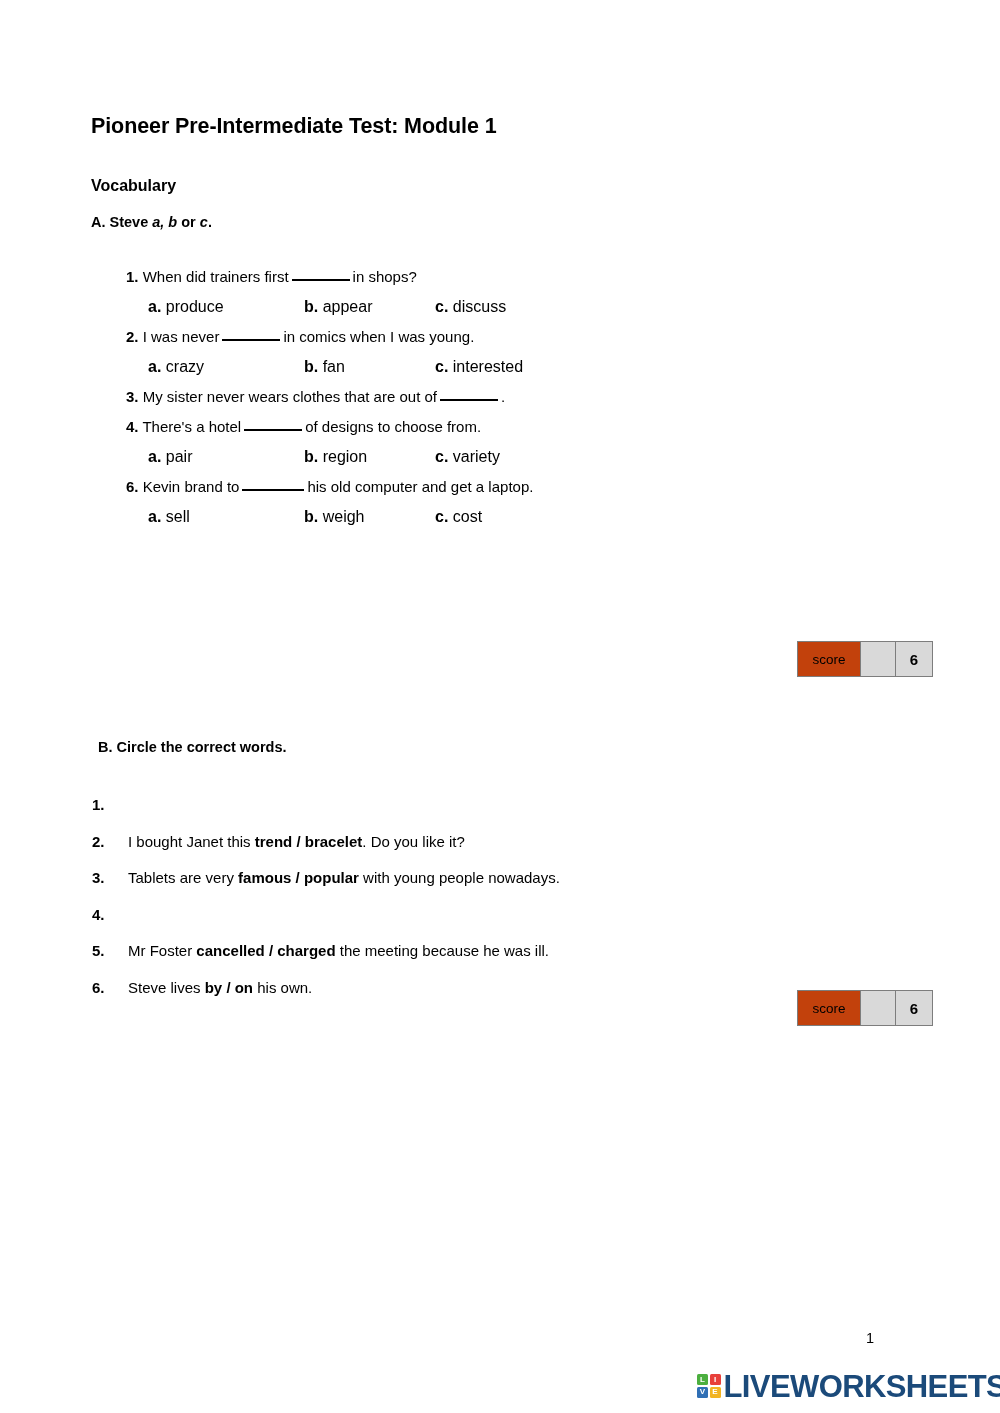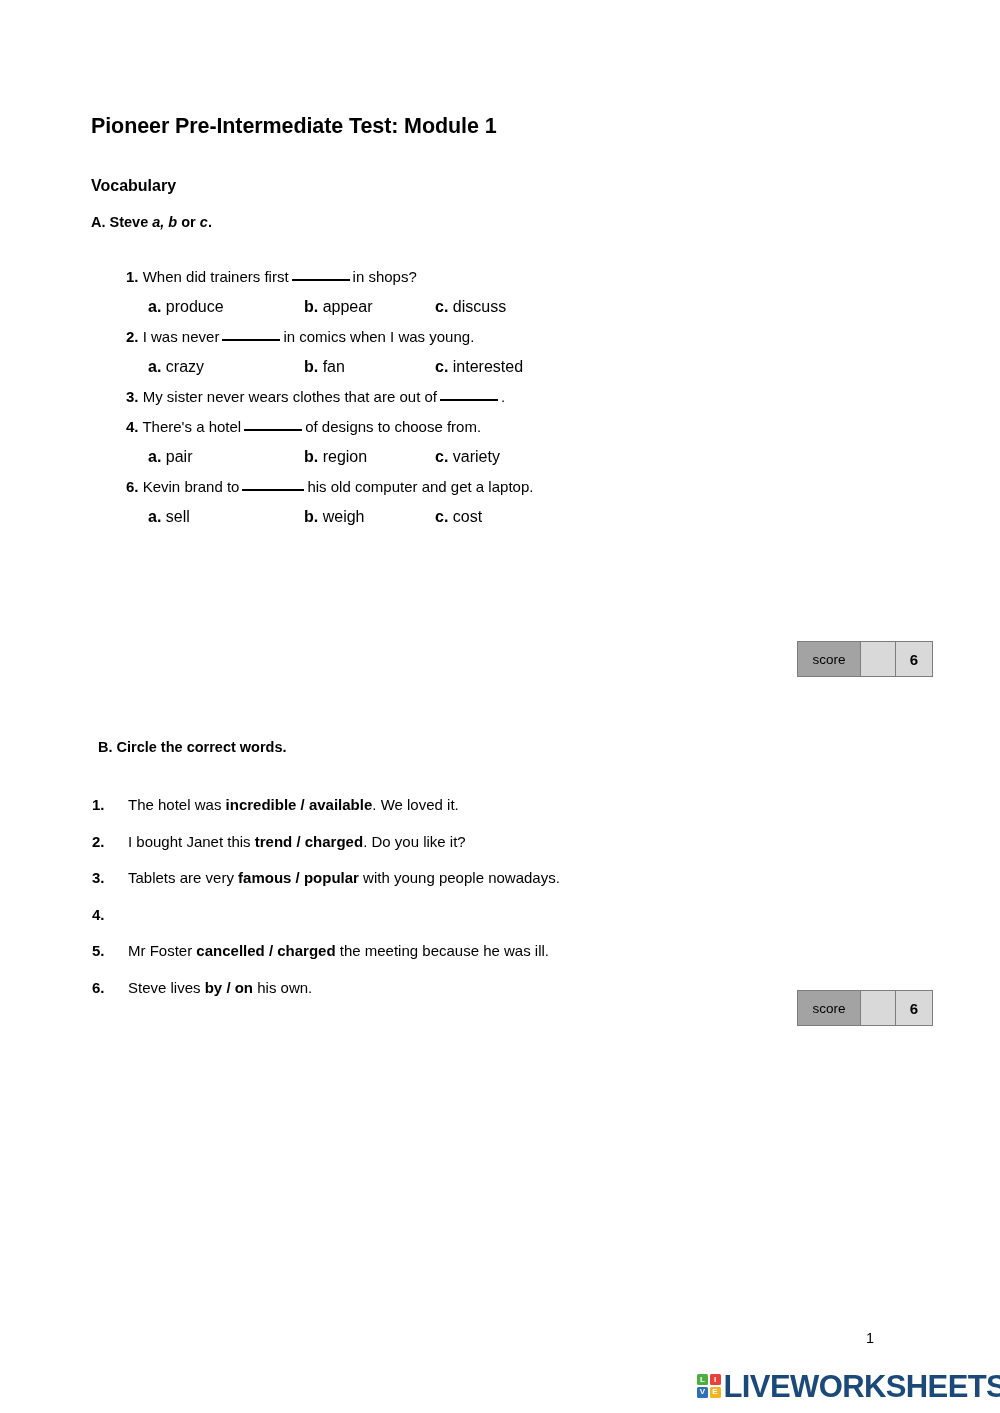--- a/index.html
+++ b/index.html
@@ -81,21 +81,21 @@
     height: 36px;
     font-size: 13.5px;
     background: #fff;
   }
   .score-box .cell {
     display: flex;
     align-items: center;
     justify-content: center;
     height: 100%;
   }
-  .score-box .cell-label { width: 62px; background: #a3a3a3; }
+  .score-box .cell-label { width: 62px; background: #c2410c; }
   .score-box .cell-blank {
     width: 36px; background: #d9d9d9;
     border-left: 1.2px solid #7d7d7d;
     border-right: 1.2px solid #7d7d7d;
   }
   .score-box .cell-total {
     width: 36px; background: #d9d9d9;
     font-weight: bold; font-size: 15px;
   }
   .score-1 { left: 797px; top: 641px; }
@@ -233,26 +233,25 @@
     <div class="cell cell-blank"></div>
     <div class="cell cell-total">6</div>
   </div>
 
   <div class="ex-heading ex-b-heading">B. Circle the correct words.</div>
 
   <div class="exB">
 
     <div class="qb-item">
       <span class="qnum">1.</span>
-      <span class="qtext"><span>The hotel was </span><b>incredible / available</b><span>. We loved it.</span></span>
     </div>
 
     <div class="qb-item">
       <span class="qnum">2.</span>
-      <span class="qtext"><span>I bought Janet this </span><b>trend / charged</b><span>. Do you like it?</span></span>
+      <span class="qtext"><span>I bought Janet this </span><b>trend / bracelet</b><span>. Do you like it?</span></span>
     </div>
 
     <div class="qb-item">
       <span class="qnum">3.</span>
       <span class="qtext"><span>Tablets are very </span><b>famous / popular</b><span> with young people nowadays.</span></span>
     </div>
 
     <div class="qb-item">
       <span class="qnum">4.</span>
     </div>

